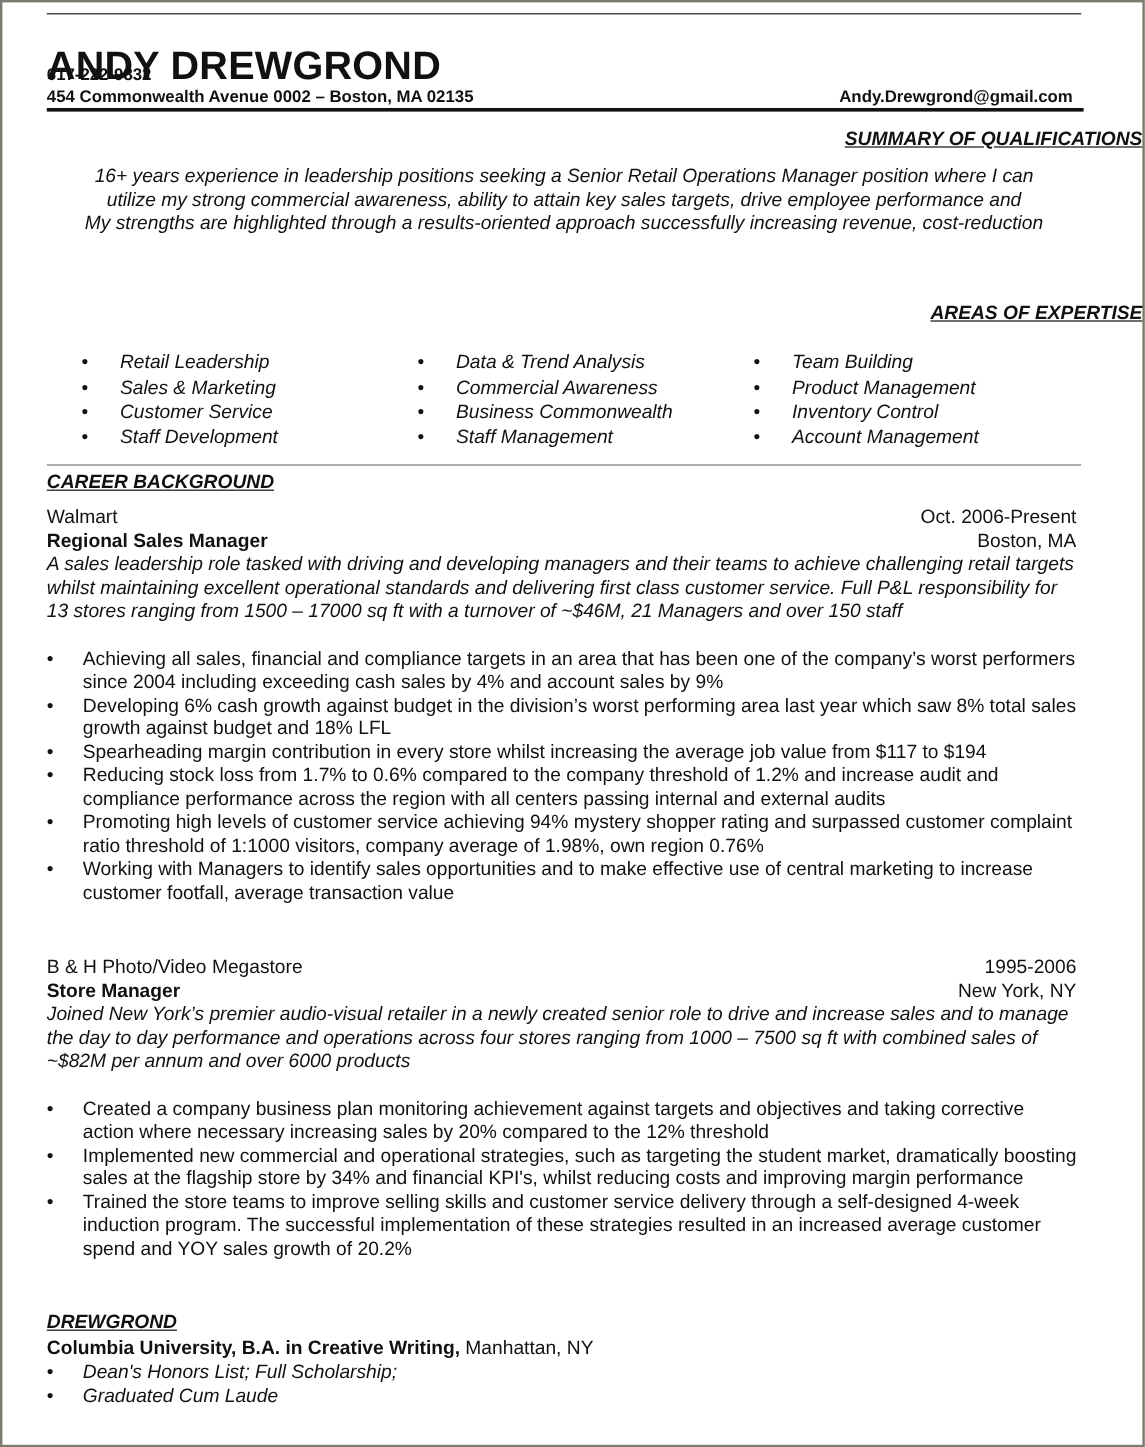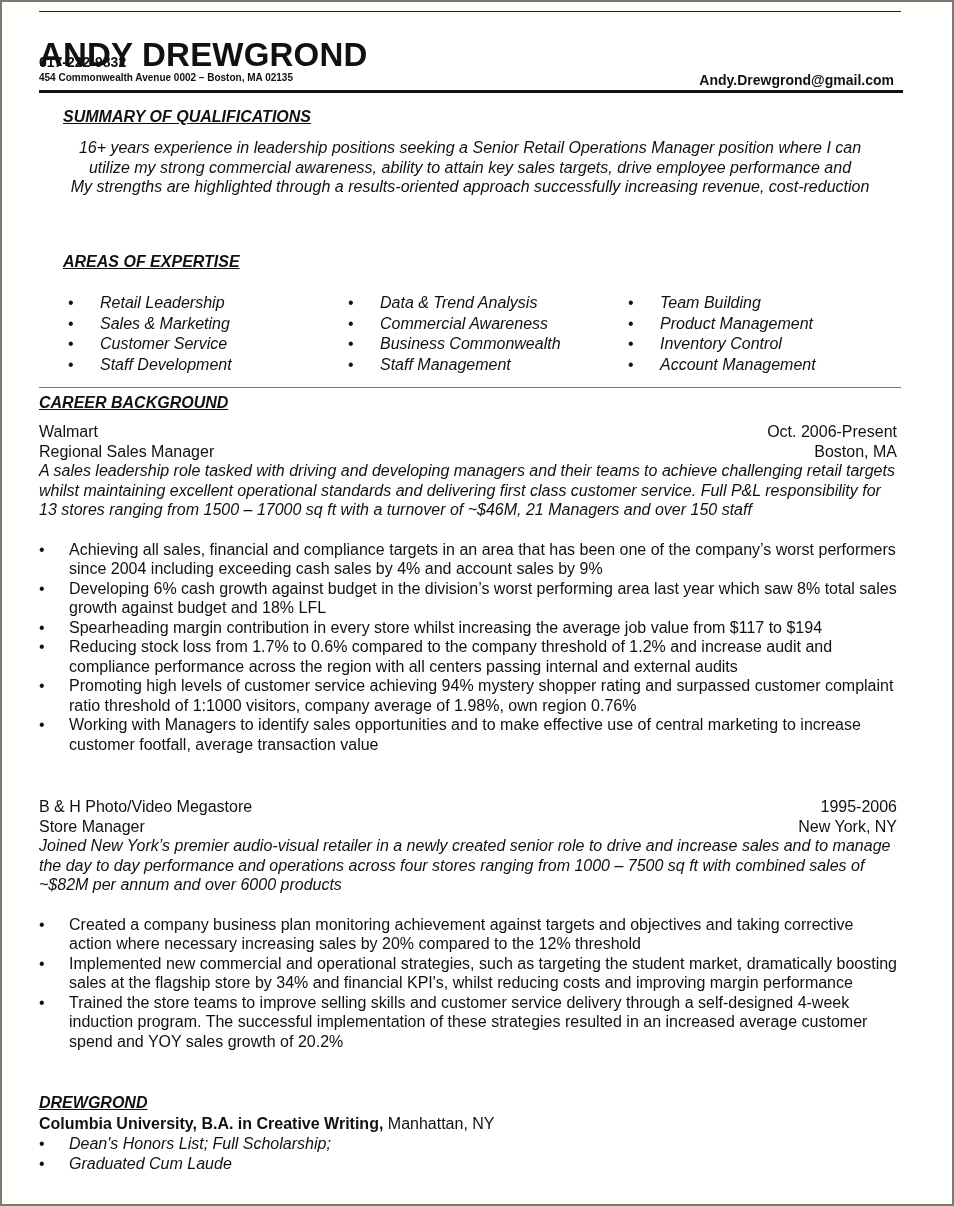--- a/index.html
+++ b/index.html
@@ -12,39 +12,39 @@
   .page {
     position: relative;
     width: 950px; height: 1202px;
     border: 2px solid #7a7a6e;
     box-sizing: content-box;
     background: #fffffe;
   }
   .rule-top { position: absolute; left: 37px; width: 862px; top: 9px; height: 0; border-top: 1.5px solid #222; }
   .name { position: absolute; left: 37px; top: 14px; font-size: 33px; font-weight: bold; letter-spacing: 0.2px; line-height: 38px; margin-top: 20px; }
   .phone { position: absolute; left: 37px; top: 52px; font-size: 14px; font-weight: bold; }
-  .address { position: absolute; left: 37px; top: 70px; font-size: 10px; font-weight: bold; }
+  .address { position: absolute; left: 37px; top: 70px; font-size: 14px; font-weight: bold; }
   .email { position: absolute; right: 58px; top: 70px; font-size: 14px; font-weight: bold; }
   .rule-contact { position: absolute; left: 37px; width: 864px; top: 88px; border-top: 3px solid #111; }
 
-  .sec-center { position: absolute; left: 13px; right: 0; text-align: left; font-size: 16px; font-weight: bold; font-style: italic; text-decoration: underline; margin-left: 48px; }
+  .sec-center { position: absolute; left: 13px; right: 0; text-align: right; font-size: 16px; font-weight: bold; font-style: italic; text-decoration: underline; }
   .summary { position: absolute; left: 37px; width: 862px; top: 136px; text-align: center; font-style: italic; font-size: 16px; line-height: 19.5px; }
   .summary p { margin: 0; }
 
   .exp-grid { position: absolute; top: 291px; left: 66px; width: 840px; display: flex; }
   .exp-col { width: 307px; }
   .exp-item { display: flex; font-size: 16px; font-style: italic; line-height: 20.5px; }
   .exp-item .b { width: 32px; font-style: normal; }
 
   .rule-mid { position: absolute; left: 37px; width: 862px; top: 385px; border-top: 1.5px solid #777; }
   .sec-left { position: absolute; left: 37px; font-size: 16px; font-weight: bold; font-style: italic; text-decoration: underline; }
 
   .job { position: absolute; left: 37px; width: 858px; font-size: 16px; line-height: 19.5px; }
   .row { display: flex; justify-content: space-between; }
-  .title { font-weight: normal; }
+  .title { font-weight: bold; }
   .desc { font-style: italic; }
   .bullets { margin-top: 20px; }
   .bullet { display: flex; }
   .bullet .b { width: 30px; flex: none; }
   .bullet .t { flex: 1; }
 
   .edu { position: absolute; left: 37px; top: 1112px; font-size: 16px; line-height: 20px; }
   .edu .b { width: 30px; display: inline-block; }
   .edu .it { font-style: italic; }
 </style>

